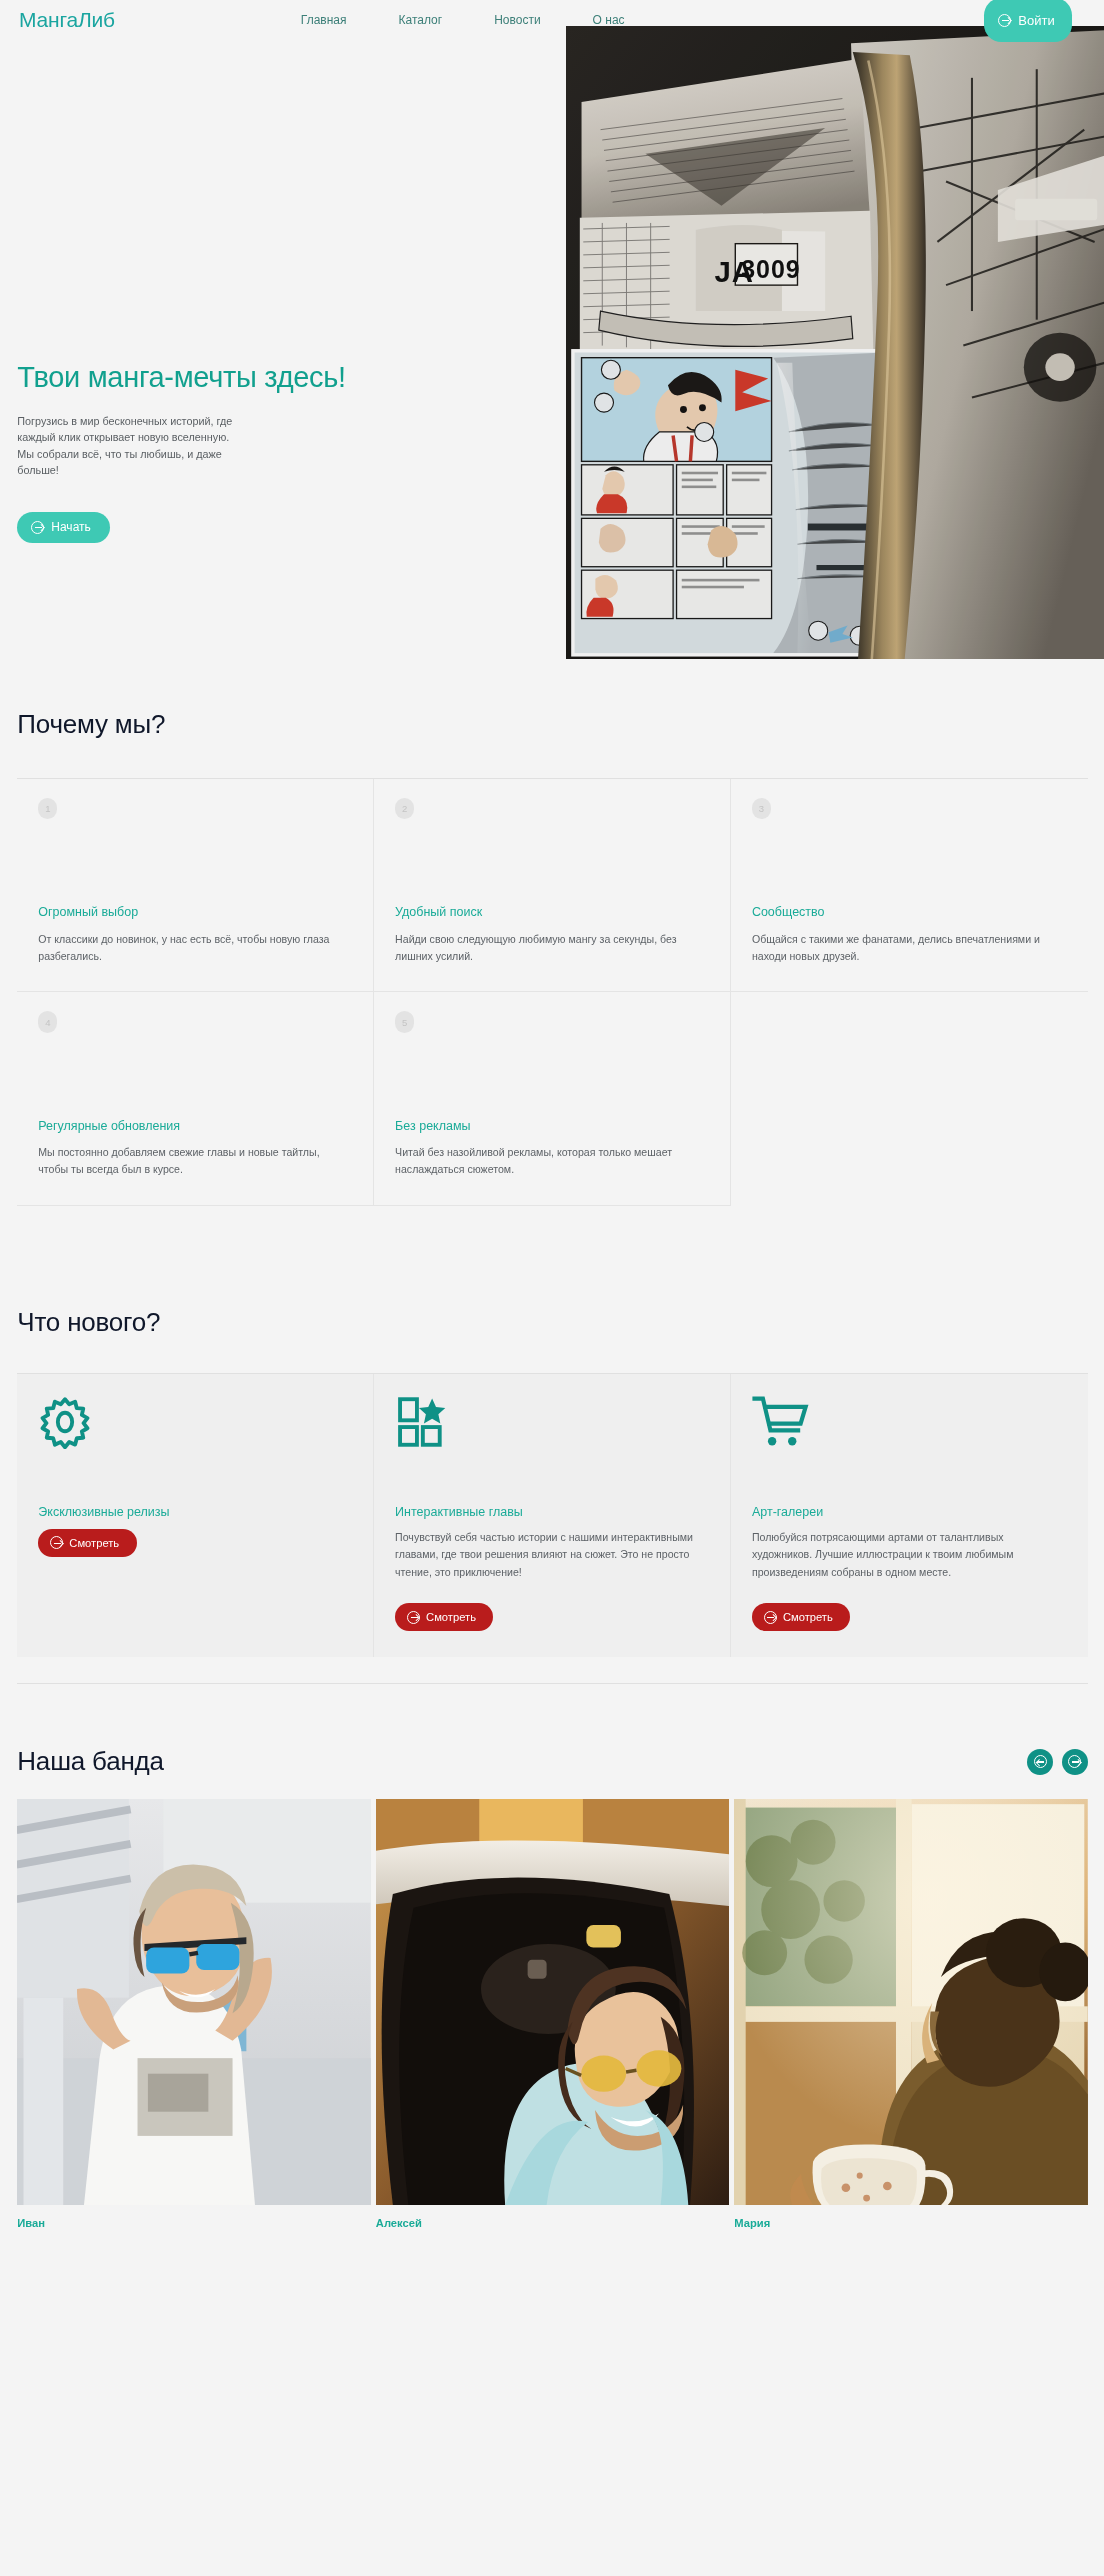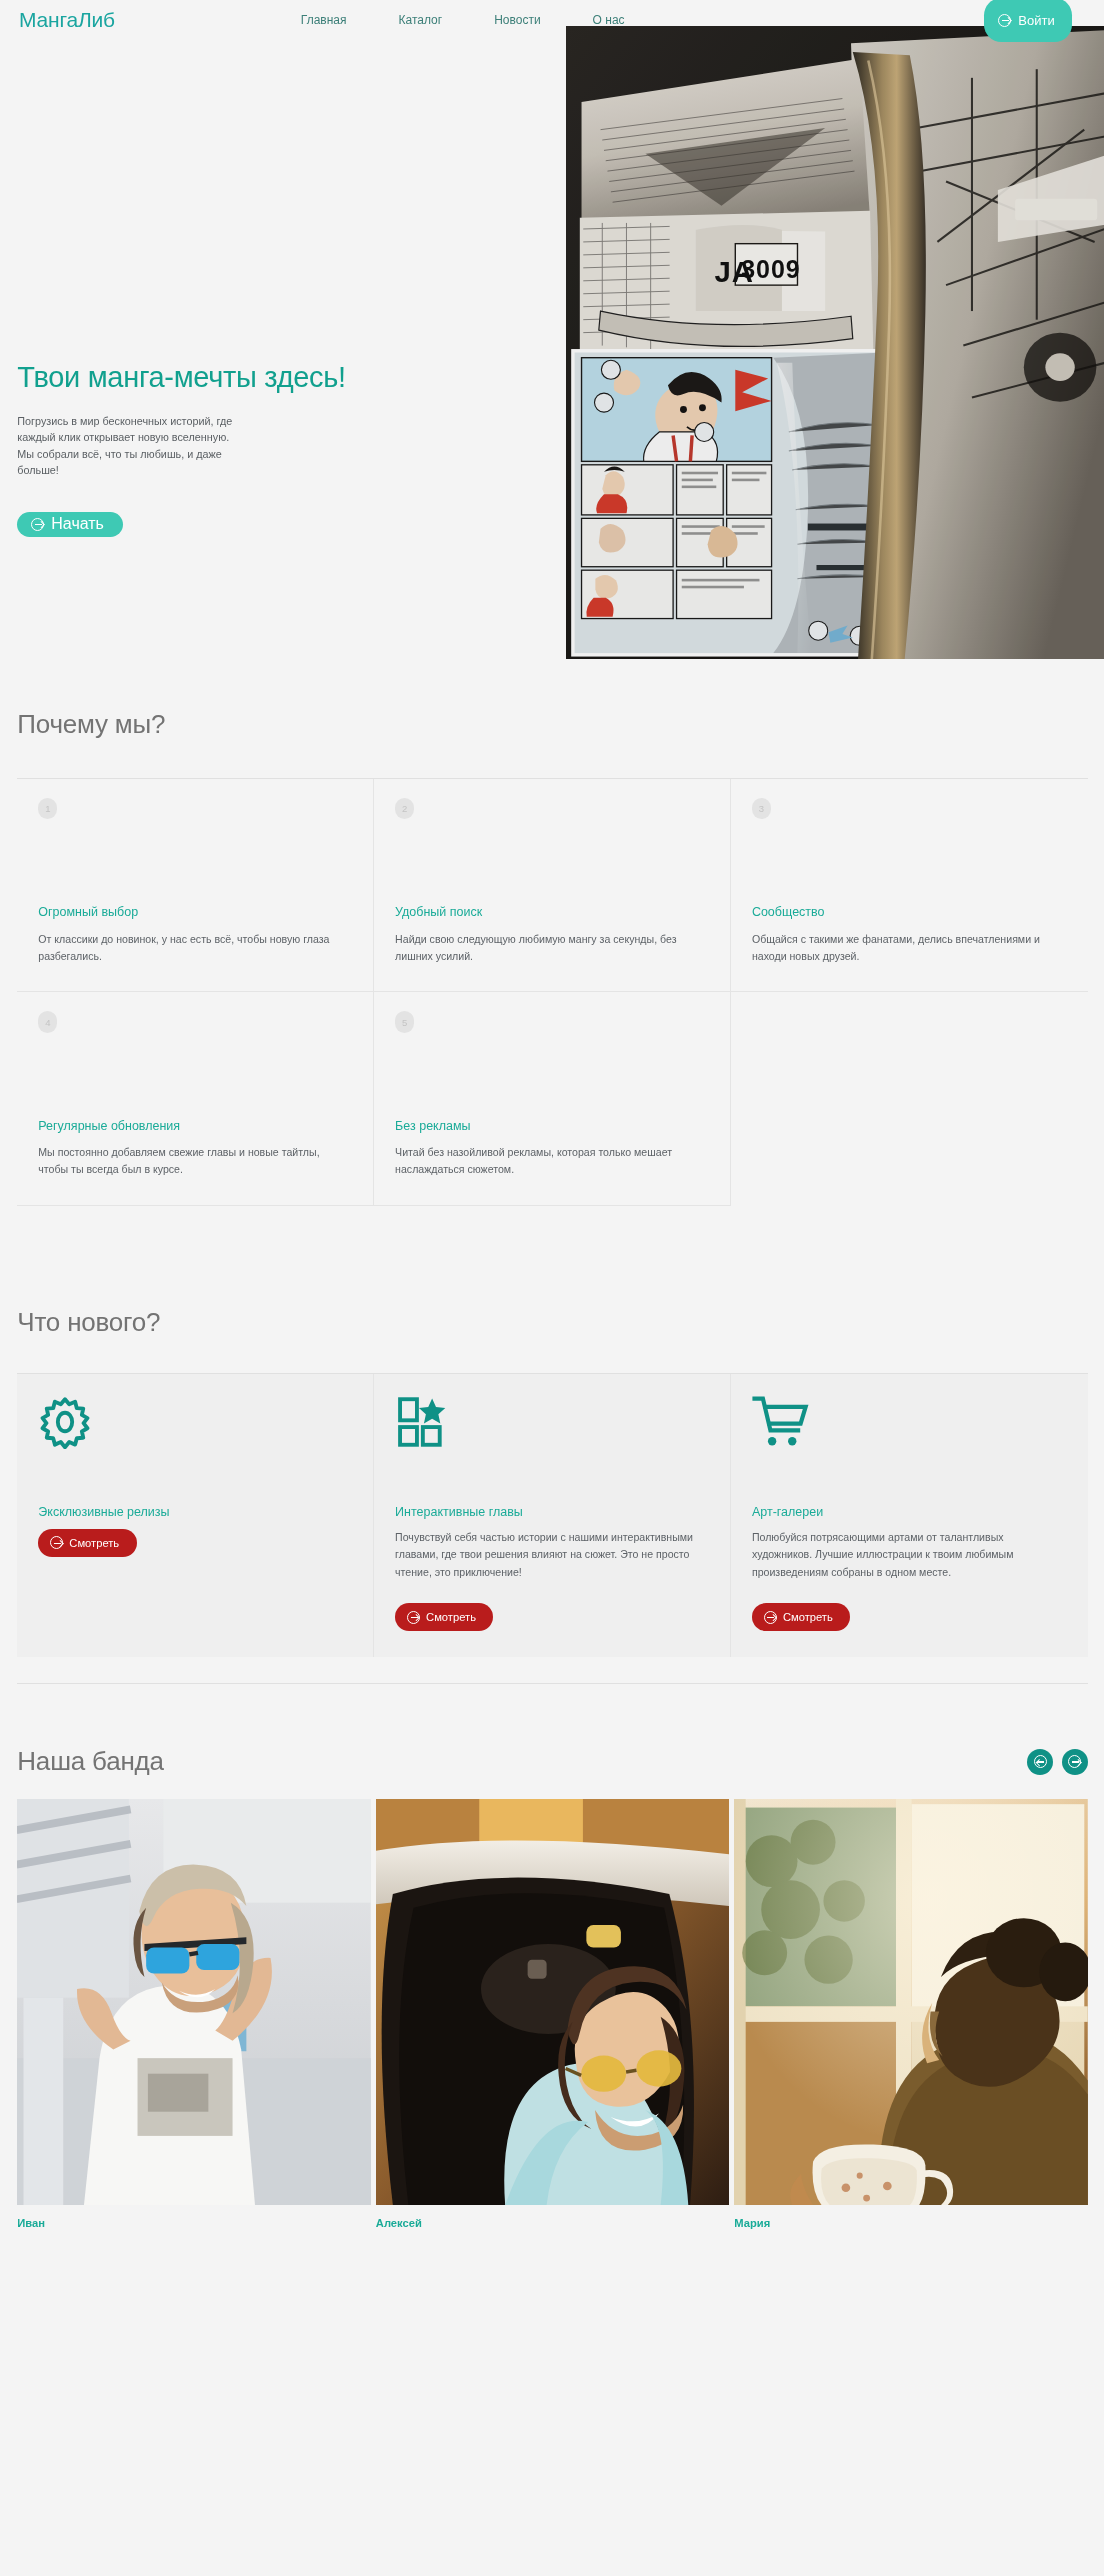--- a/index.html
+++ b/index.html
@@ -117,34 +117,34 @@
     font-size: 10.8px;
     line-height: 16.4px;
     width: 229px;
     margin-bottom: 33px;
   }
   .start-btn {
     background: #3ec9b4;
     color: #fff;
     border: none;
     border-radius: 19px;
-    height: 25px;
+    height: 31px;
     padding: 0 19px 0 14px;
     display: inline-flex;
     align-items: center;
     gap: 7px;
-    font-size: 16px;
+    font-size: 12px;
     font-family: "Liberation Sans", sans-serif;
     cursor: pointer;
   }
 
   
   .section { padding: 0 17.3px; }
   .sec-title {
-    color: #737373;
+    color: #0f172a;
     font-size: 26px;
     font-weight: 400;
     letter-spacing: -0.2px;
   }
   .hr { height: 0.9px; background: #e0e0e0; width: 100%; }
 
   
   .why-wrap { margin-top: 49px; }
   .why-grid {
     display: grid;

